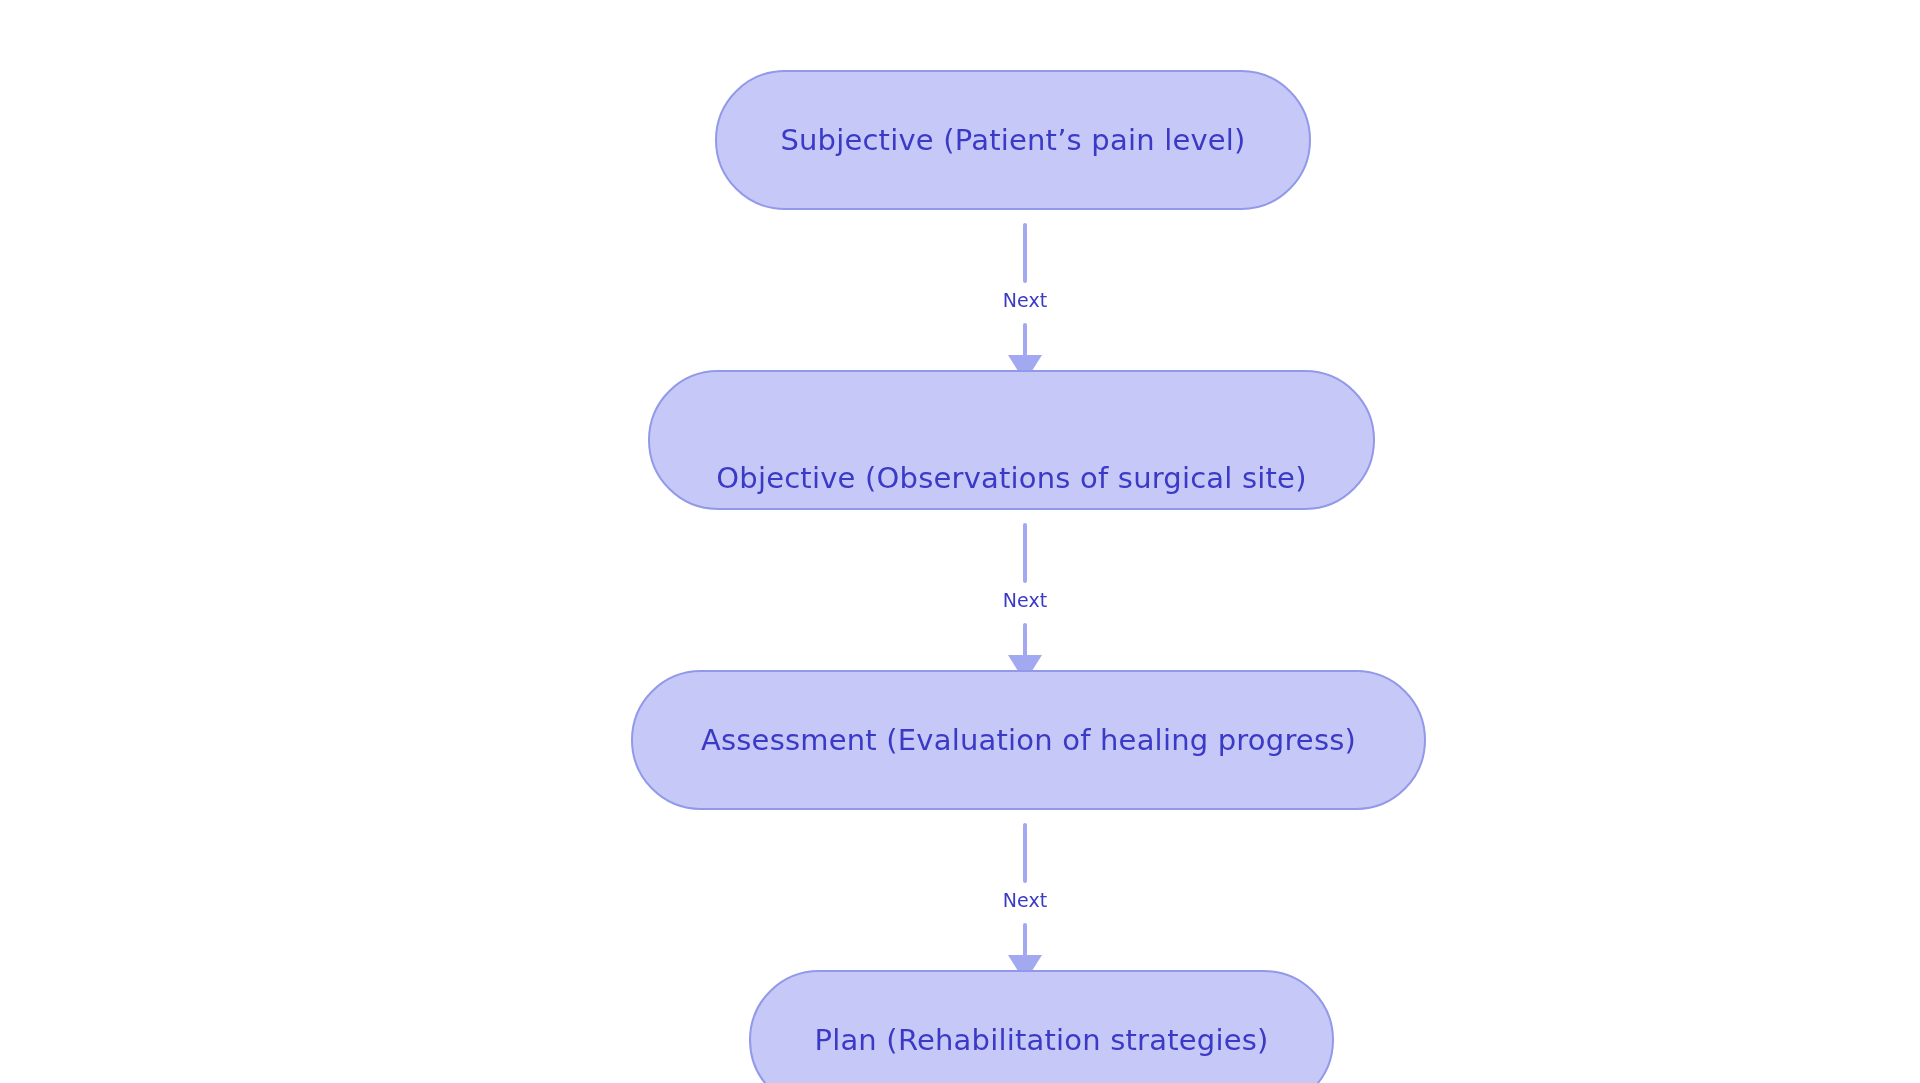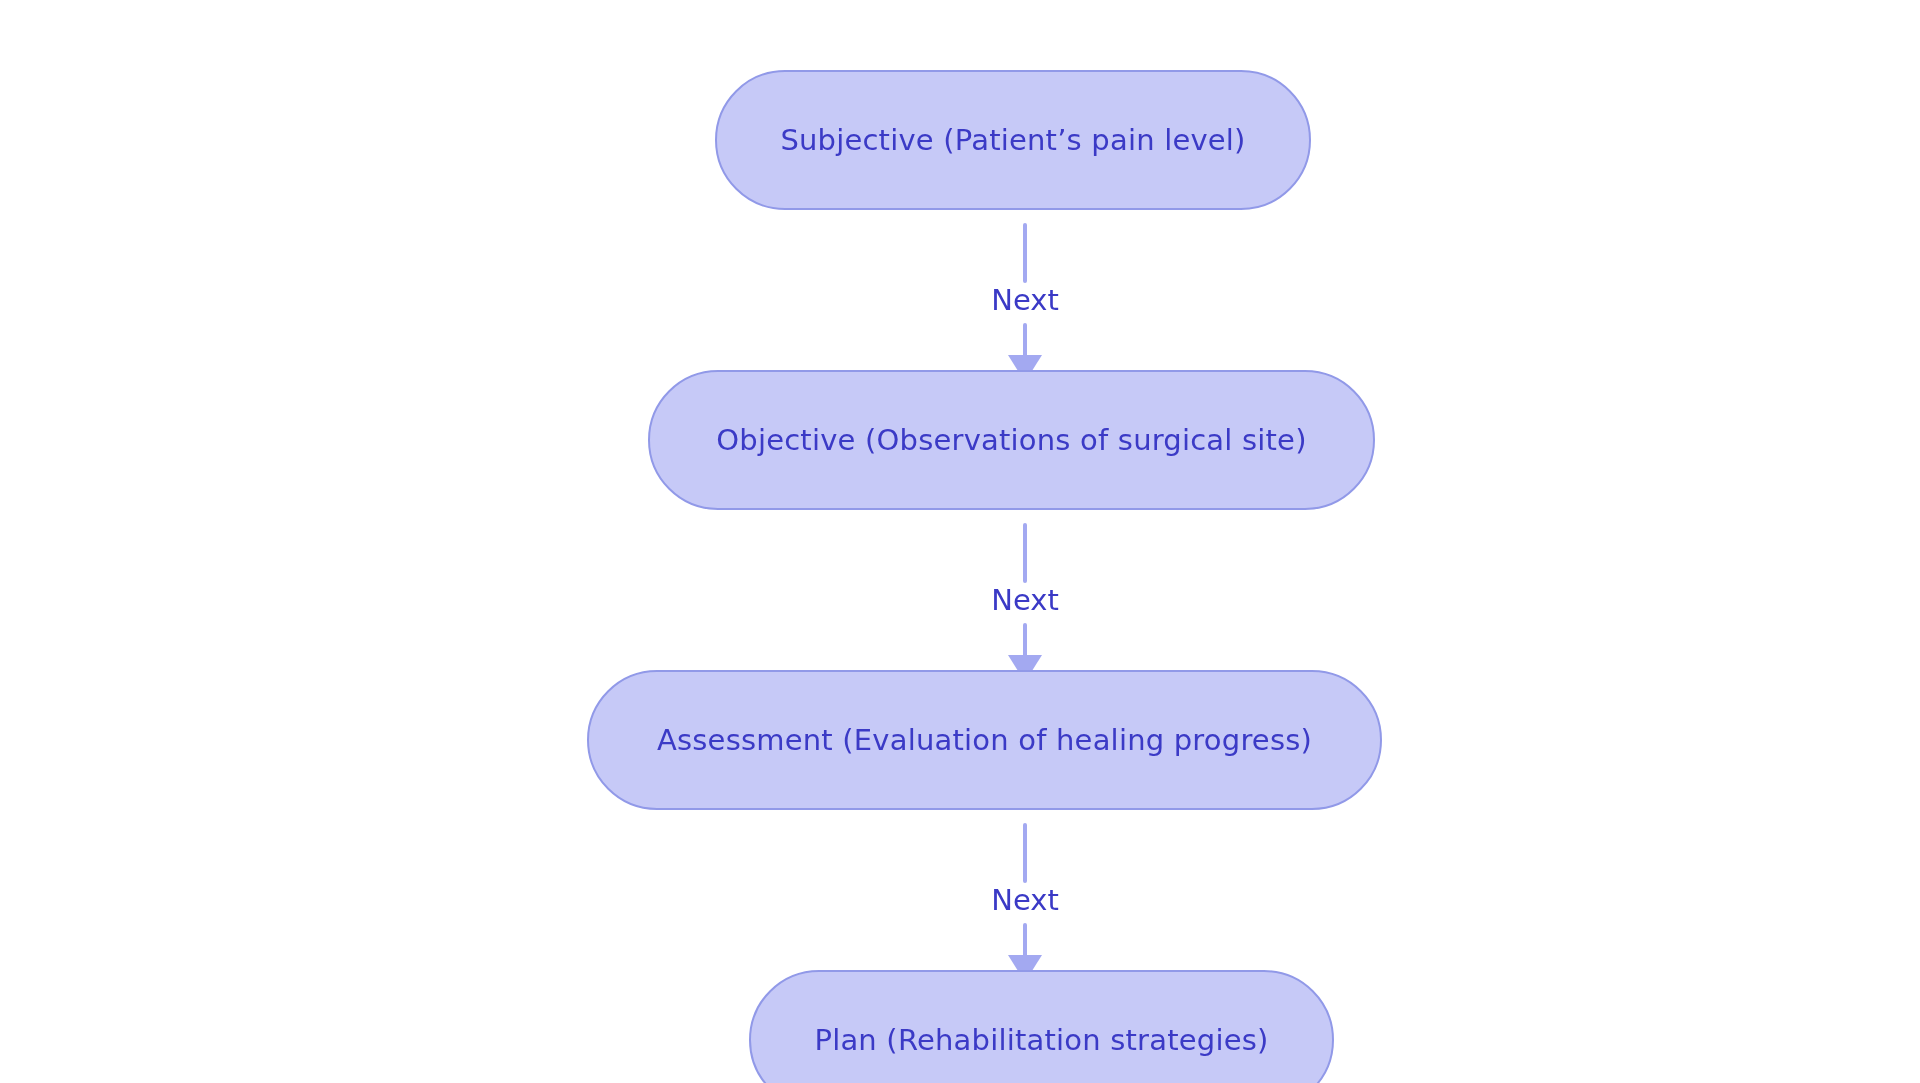--- a/index.html
+++ b/index.html
@@ -31,22 +31,22 @@
     justify-content: center;
     text-align: center;
   }
   .node-label {
     color: var(--node-text);
     font-size: 29px;
     letter-spacing: 0.2px;
     white-space: nowrap;
   }
   .node-1 { left: 663px; top: 18px;  width: 596px; }
-  .node-2 { left: 596px; top: 318px; width: 727px; }
-  .node-3 { left: 535px; top: 618px; width: 795px; }
+  .node-2 { left: 596px; top: 318px; width: 727px; align-items: flex-end; }
+  .node-3 { left: 579px; top: 618px; width: 795px; }
   .node-4 { left: 697px; top: 918px; width: 585px; }
 
   .edge {
     position: absolute;
     left: 760px;
     width: 400px;
     height: 160px;
   }
   .edge-1 { top: 158px; }
   .edge-2 { top: 458px; }
@@ -61,21 +61,21 @@
   }
   .seg-top    { top: 0;    height: 60px; }
   .seg-bottom { top: 100px; height: 34px; }
 
   .edge-label {
     position: absolute;
     top: 57px;
     left: 0;
     width: 100%;
     text-align: center;
-    font-size: 29px;
+    font-size: 19px;
     line-height: 40px;
     color: var(--edge-label-text);
     background: transparent;
   }
   .arrowhead {
     position: absolute;
     top: 132px;
     left: 183px;
     width: 0;
     height: 0;

